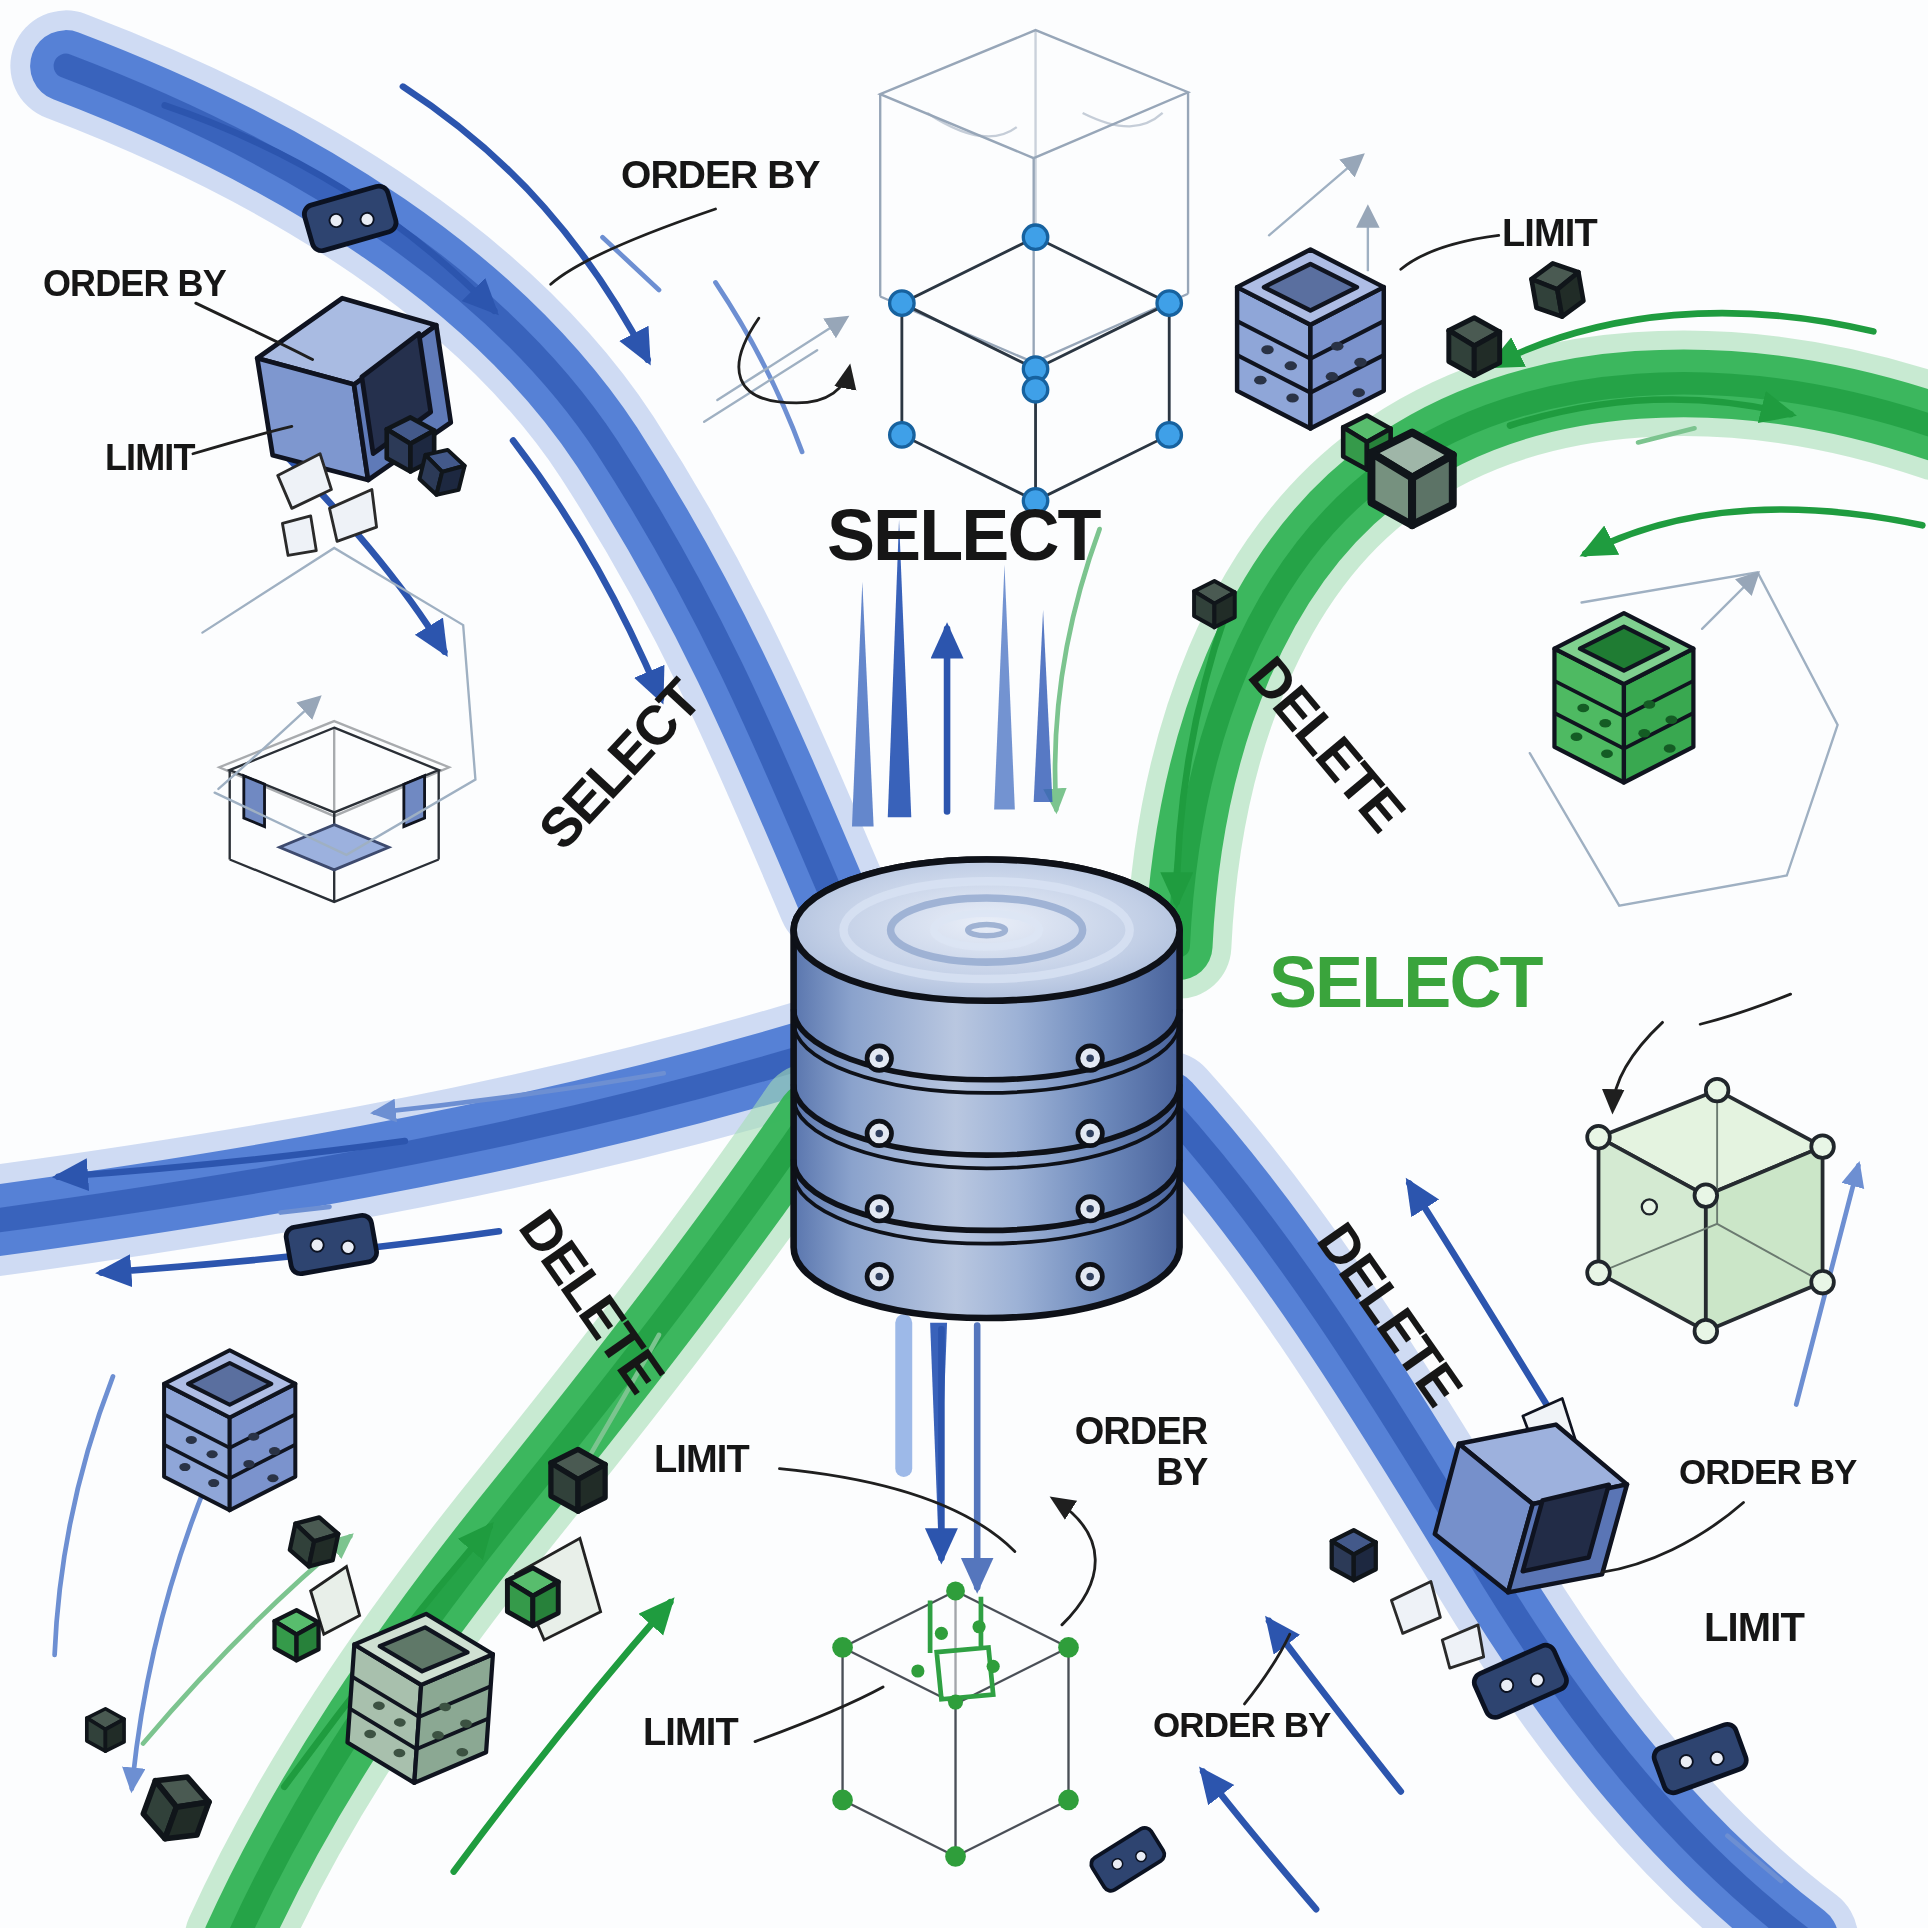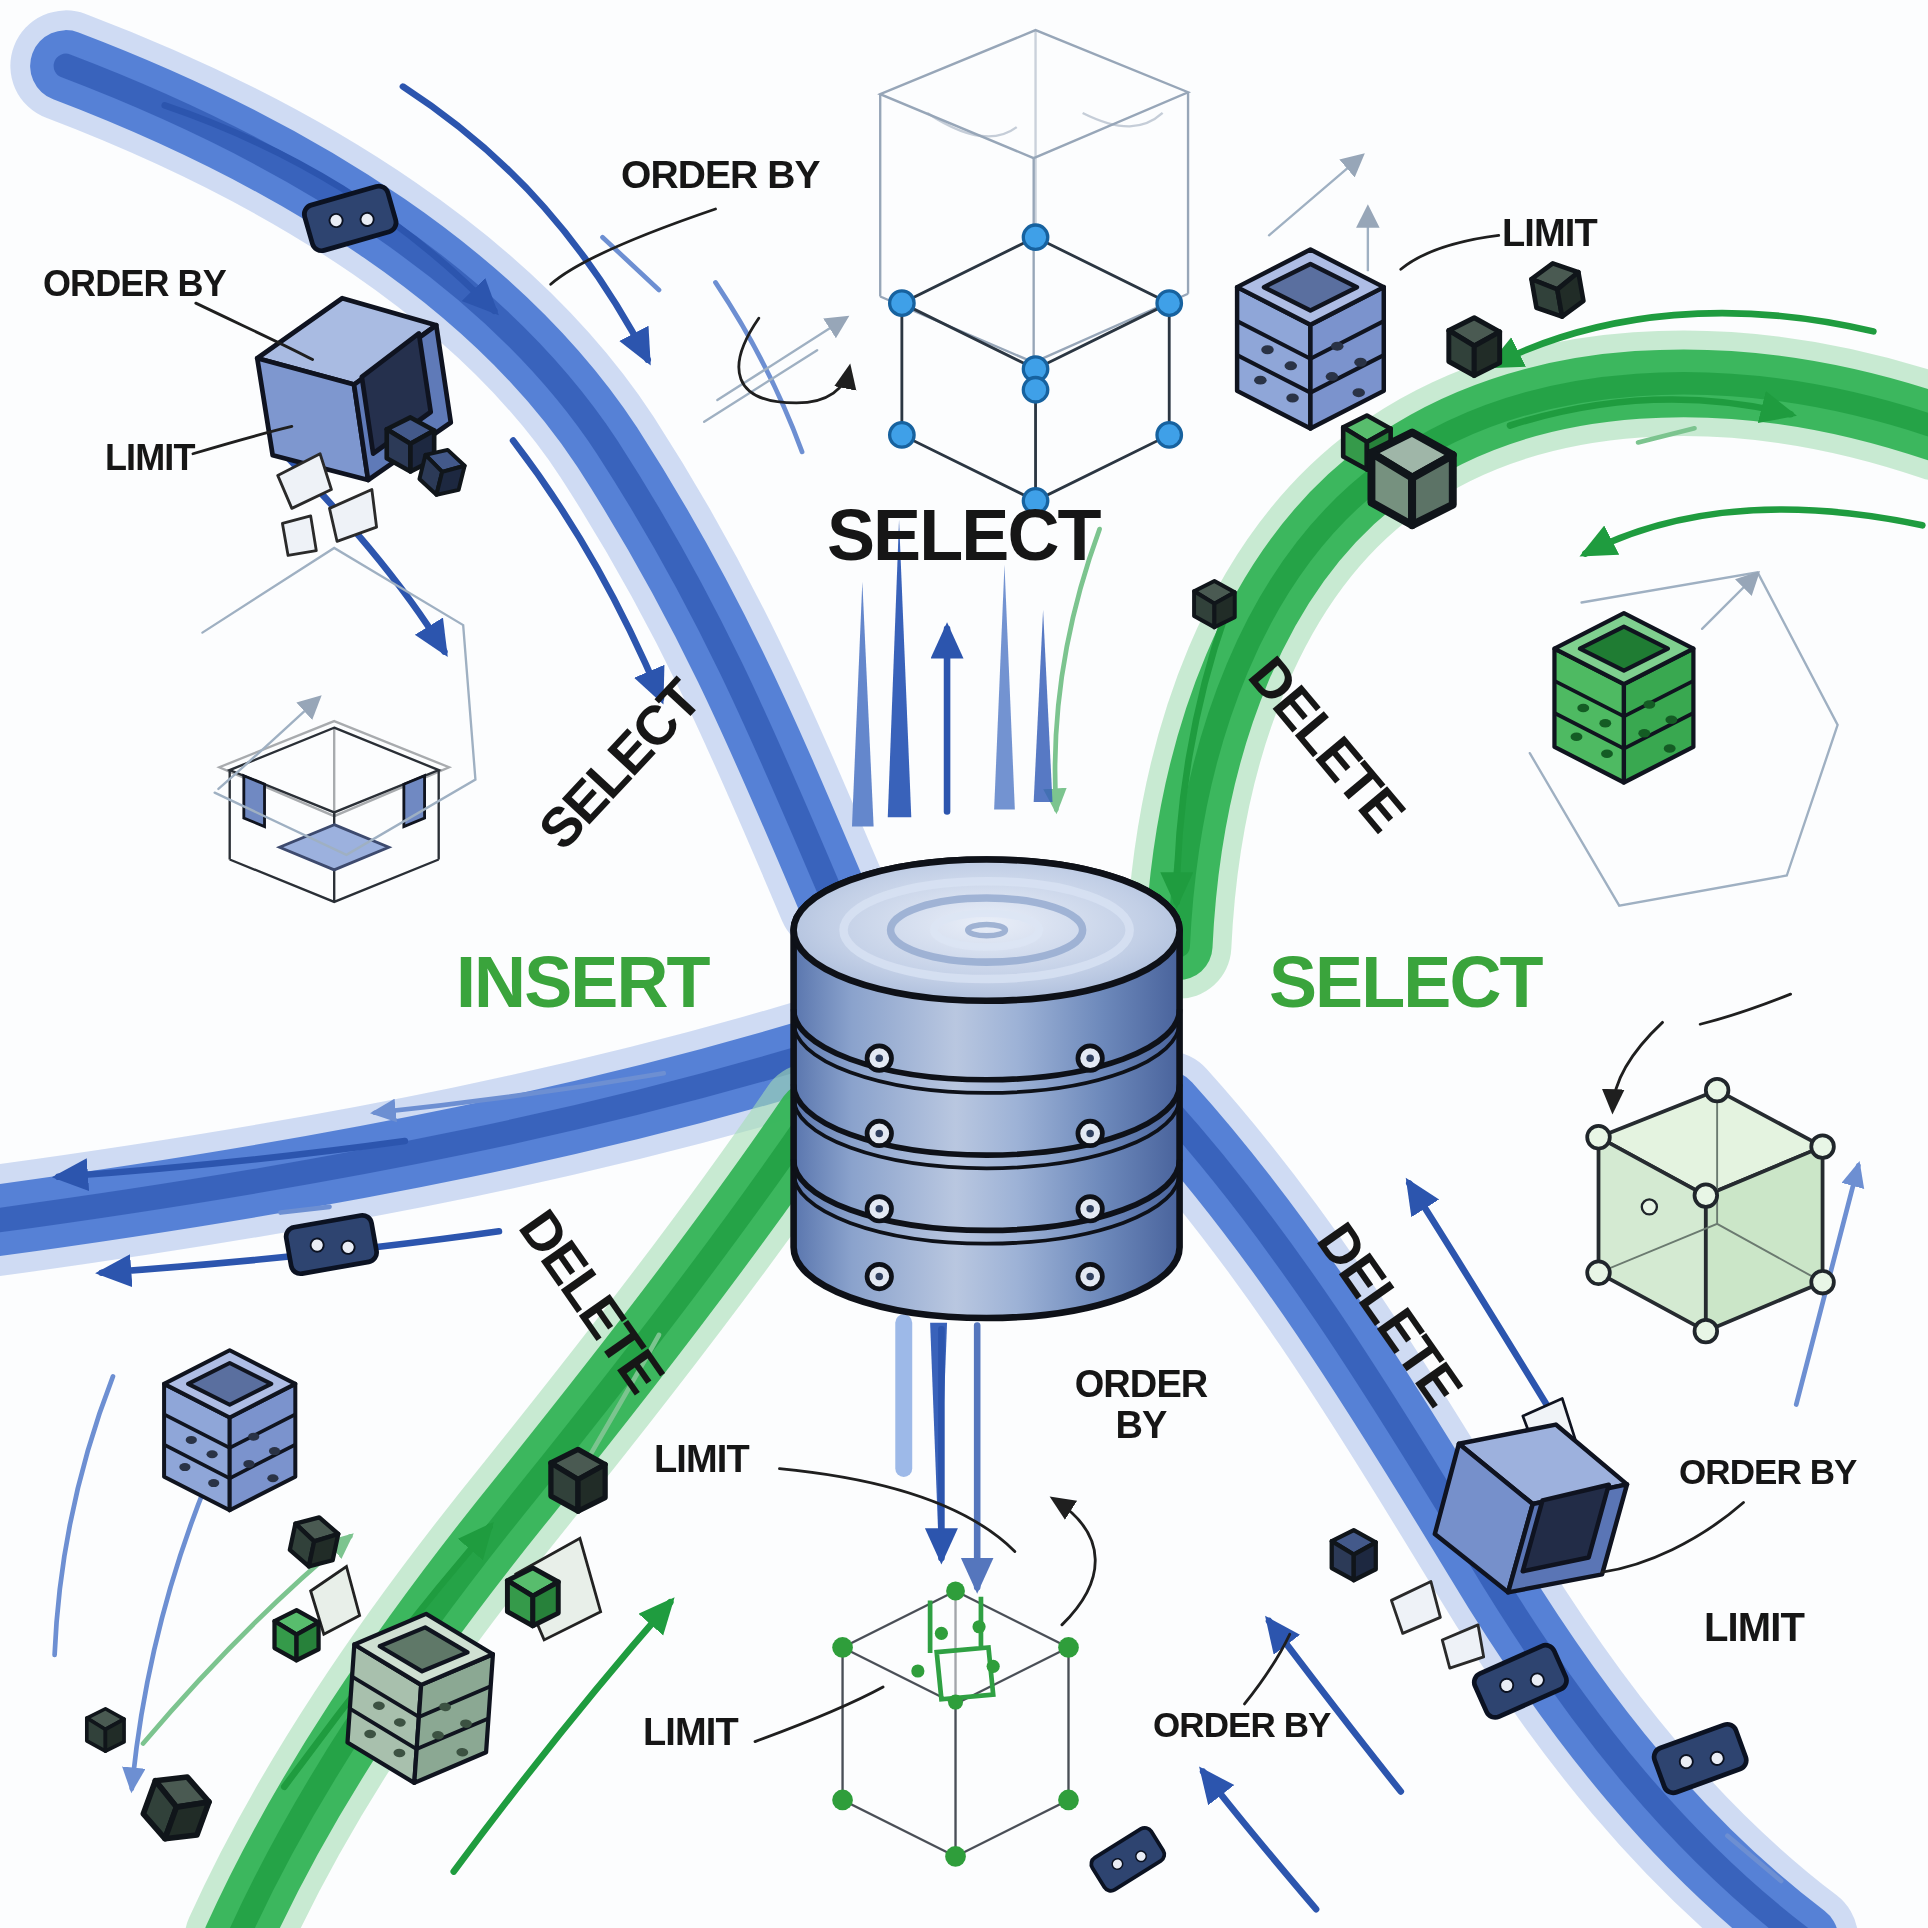--- a/index.html
+++ b/index.html
@@ -4,21 +4,21 @@
 <style>
   html,body{margin:0;padding:0;background:#ffffff;}
   #stage{position:relative;width:1928px;height:1928px;background:#fcfdfe;overflow:hidden;
          font-family:"Liberation Sans", sans-serif;}
   #stage svg{position:absolute;left:0;top:0;}
   .lbl{position:absolute;color:#161616;white-space:pre-line;line-height:1.08;}
   .ann{font-weight:700;letter-spacing:-0.9px;}
   .big{font-weight:800;letter-spacing:-1.9px;}
   .green{color:#3aa43c;}
   .rot{transform:translate(-50%,-50%) rotate(var(--rot));transform-origin:center;}
-  .ctr{transform:translate(-50%,-50%);text-align:center;}
+  .ctr{transform:translate(-50%,-50%);text-align:right;margin-top:47px;}
   
   .aB{stroke:#2c55ae;stroke-width:7;fill:none;stroke-linecap:round;}
   .aBl{stroke:#6d8fd2;stroke-width:5;fill:none;stroke-linecap:round;}
   .aG{stroke:#1f9c3f;stroke-width:7;fill:none;stroke-linecap:round;}
   .aGl{stroke:#7cc48f;stroke-width:5;fill:none;stroke-linecap:round;}
   .annl{stroke:#1f1f1f;stroke-width:3;fill:none;stroke-linecap:round;}
   .faint{stroke:#9fb0c2;stroke-width:2.5;fill:none;stroke-linecap:round;}
   .band1{stroke:#a9c0ea;stroke-width:118;fill:none;stroke-linecap:round;opacity:.55;}
   .band2{stroke:#4f7cd4;stroke-width:76;fill:none;stroke-linecap:round;opacity:.95;}
   .band3{stroke:#2d57b0;stroke-width:26;fill:none;stroke-linecap:round;opacity:.7;}
@@ -371,21 +371,20 @@
     <path class="annl" marker-end="url(#mK)" d="M 1766 1086 C 1732 1118 1714 1148 1713 1178"></path>
     <path class="annl" d="M 1902 1056 C 1862 1072 1830 1082 1806 1088"></path>
   </g>
 </svg>
 
   <div class="lbl ann" style="left:43px;top:265px;font-size:36px">ORDER BY</div>
   <div class="lbl ann" style="left:105px;top:439px;font-size:36px">LIMIT</div>
   <div class="lbl ann" style="left:621px;top:154px;font-size:39px">ORDER BY</div>
   <div class="lbl big" style="left:827px;top:497px;font-size:72px">SELECT</div>
   <div class="lbl big rot" style="left:620px;top:765px;font-size:55px;--rot:-47deg">SELECT</div>
-  <div class="lbl big green" style="left:456px;top:944px;font-size:72px">INSERT</div>
   <div class="lbl big green" style="left:1269px;top:944px;font-size:72px">SELECT</div>
   <div class="lbl big rot" style="left:1326px;top:744px;font-size:55px;--rot:50deg">DELETE</div>
   <div class="lbl big rot" style="left:591px;top:1301px;font-size:55px;--rot:55deg">DELETE</div>
   <div class="lbl big rot" style="left:1389px;top:1314px;font-size:55px;--rot:55deg">DELETE</div>
   <div class="lbl ann" style="left:1502px;top:213px;font-size:38px">LIMIT</div>
   <div class="lbl ann ctr" style="left:1141px;top:1405px;font-size:38px">ORDER
 BY</div>
   <div class="lbl ann" style="left:654px;top:1439px;font-size:38px">LIMIT</div>
   <div class="lbl ann" style="left:643px;top:1712px;font-size:38px">LIMIT</div>
   <div class="lbl ann" style="left:1153px;top:1706px;font-size:35px">ORDER BY</div>

